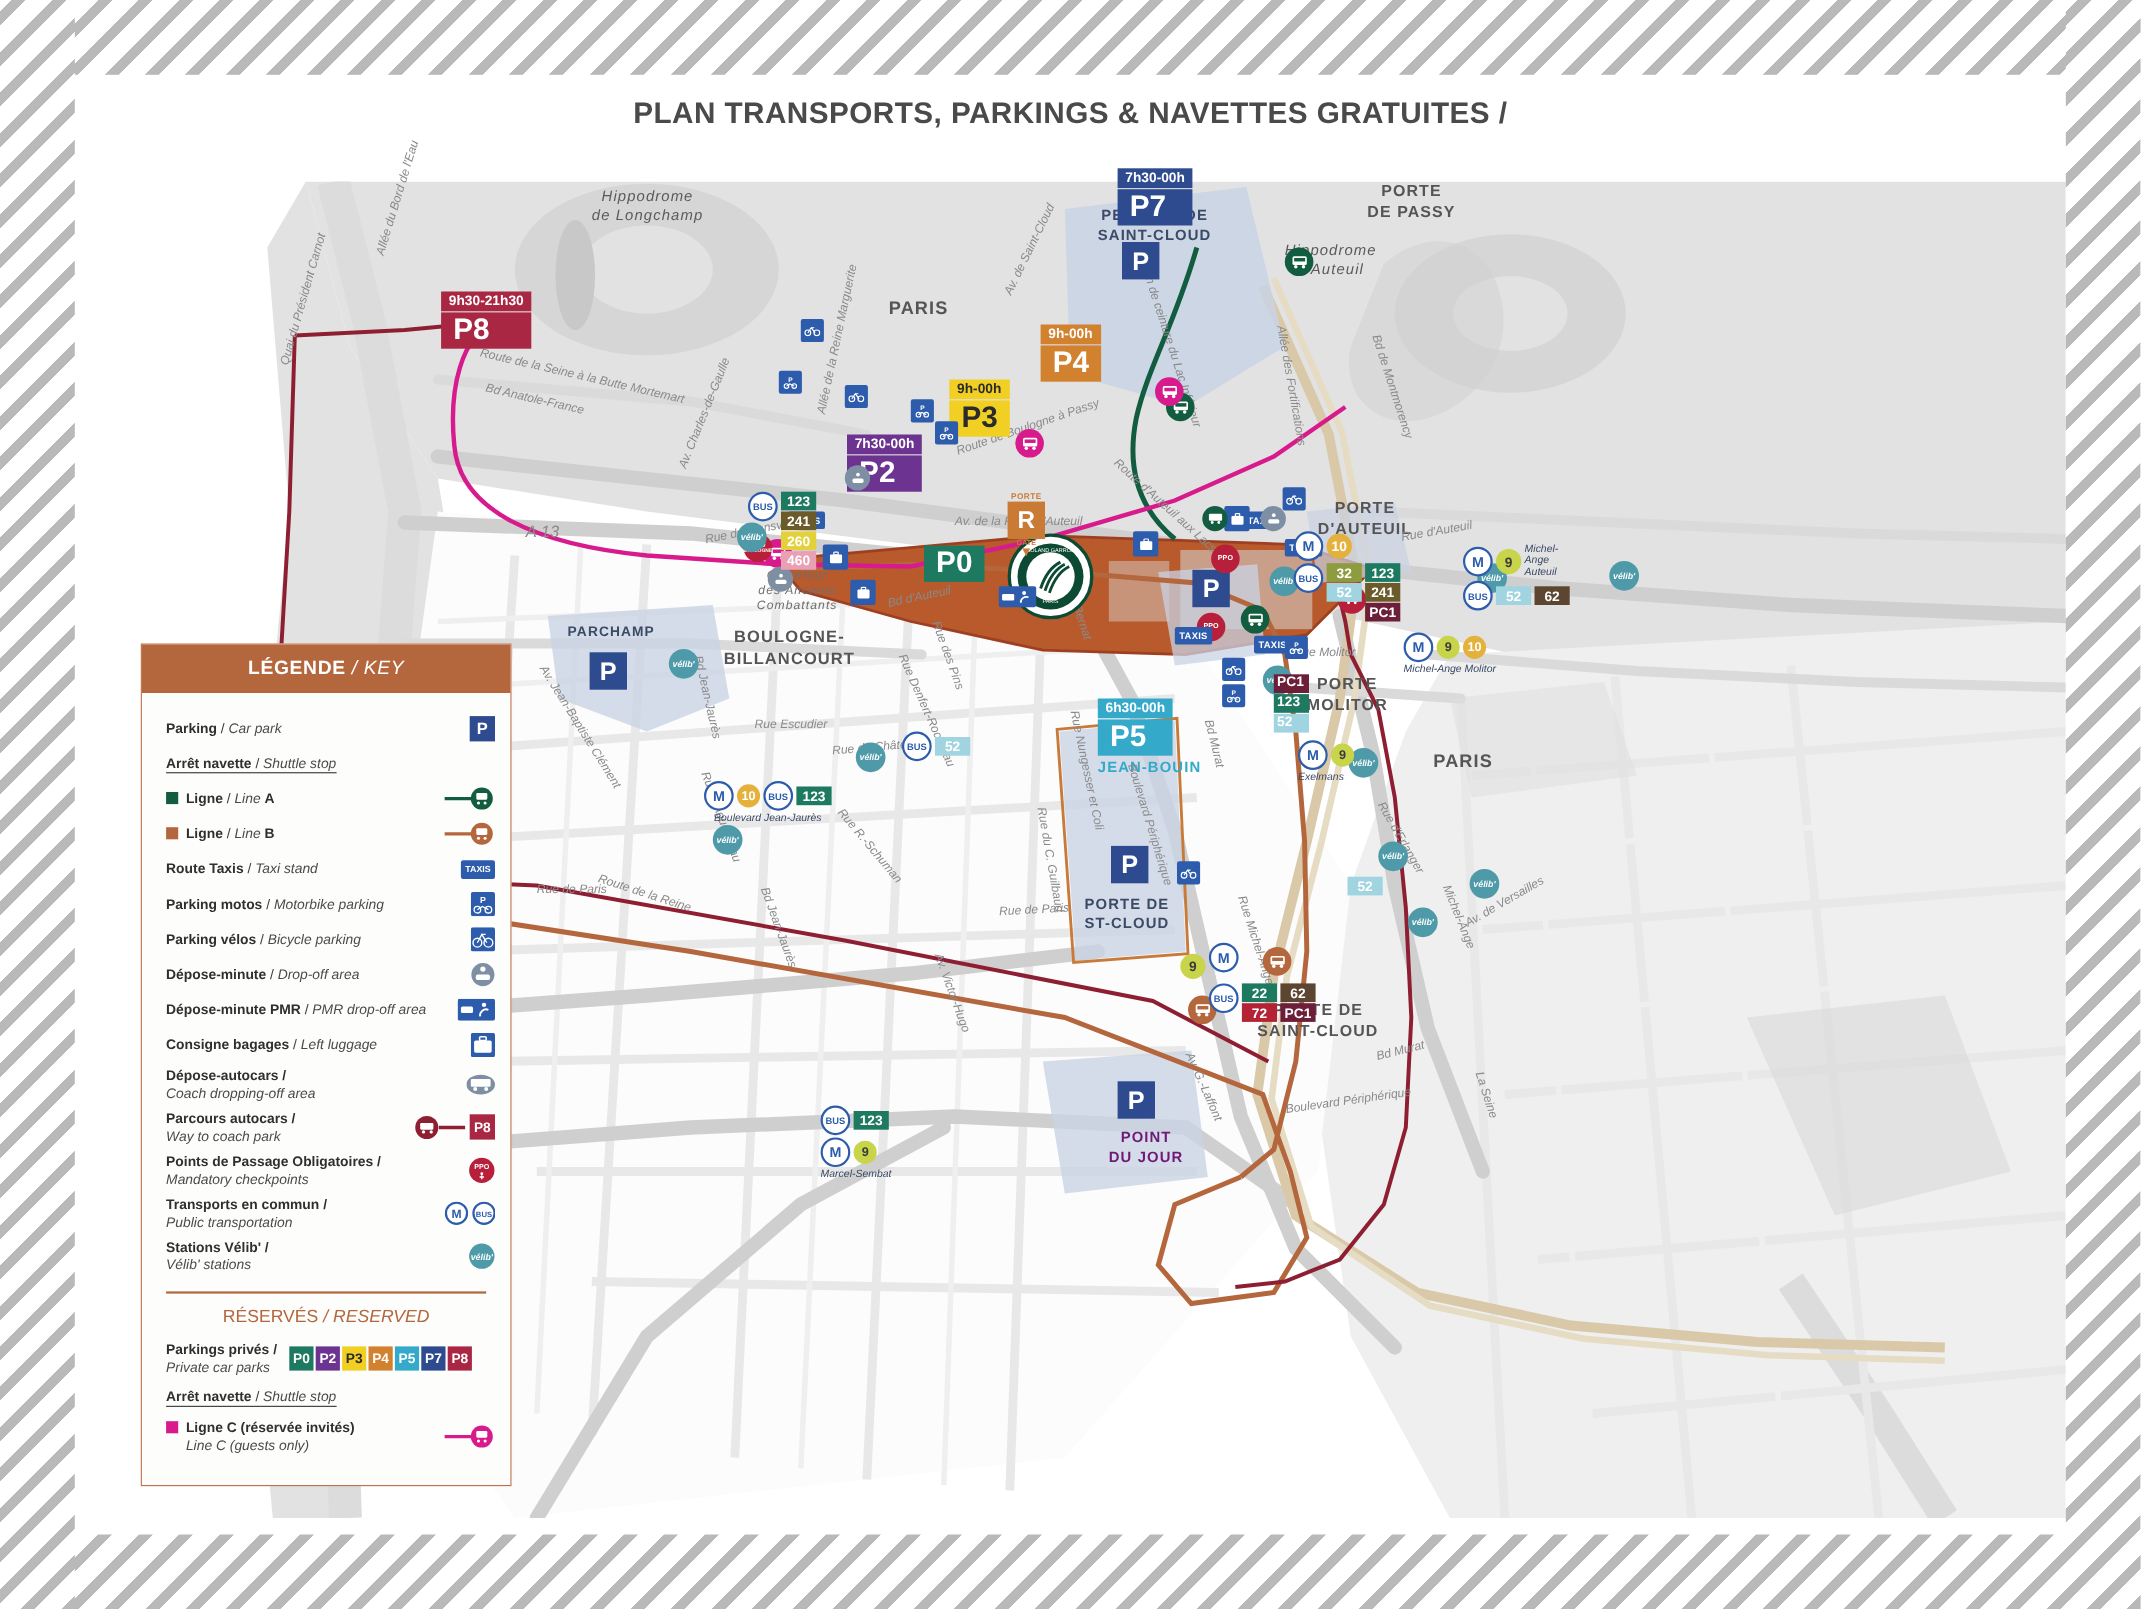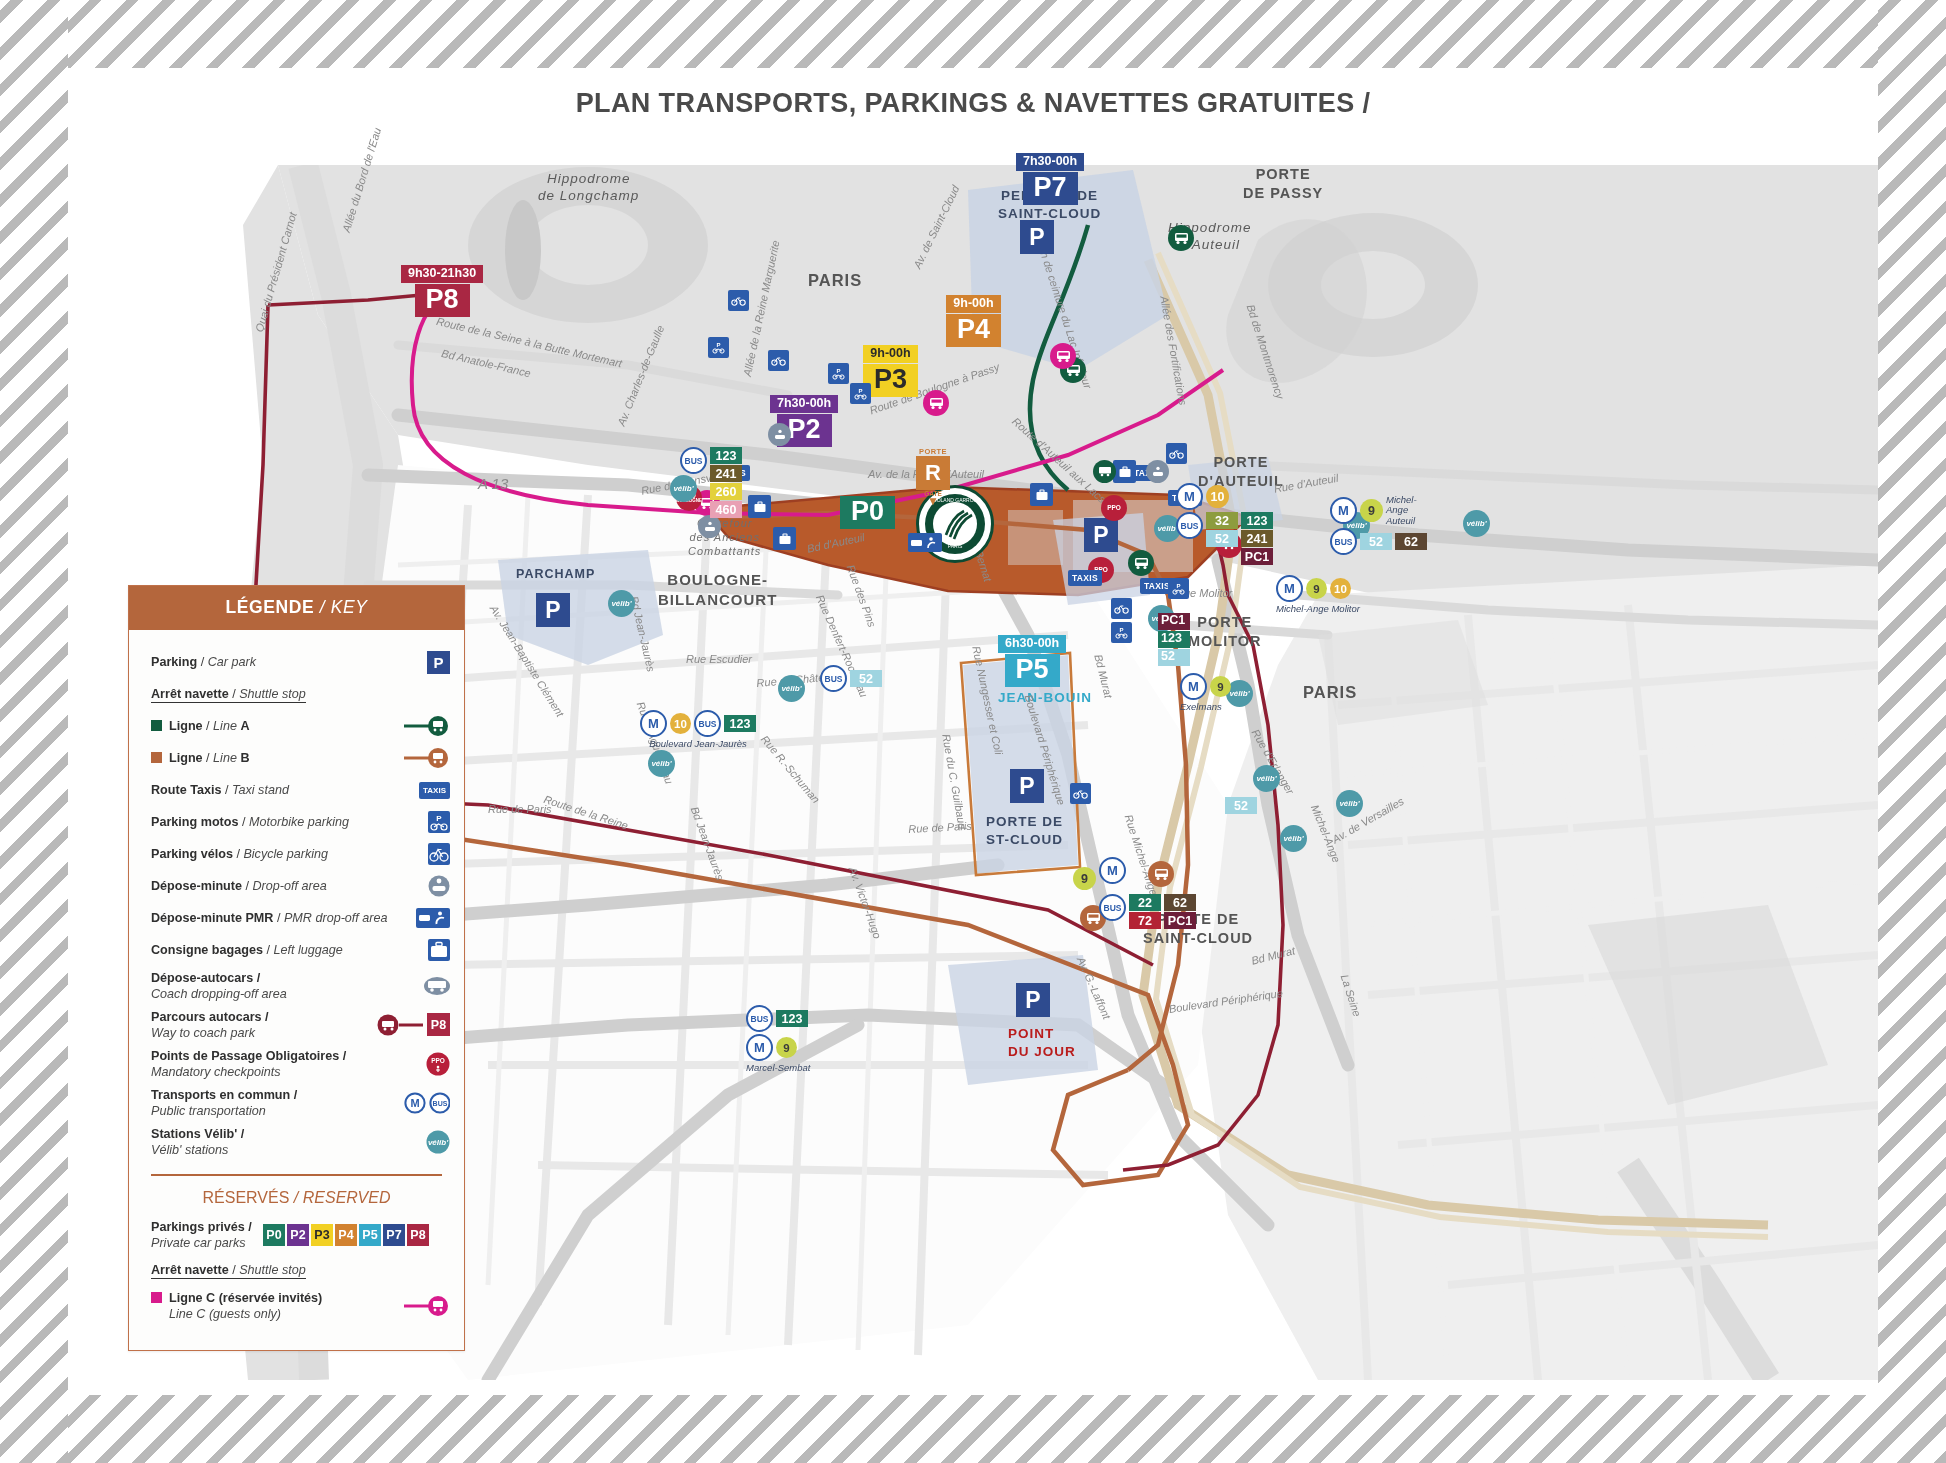--- a/index.html
+++ b/index.html
@@ -42,21 +42,21 @@
   .lg-txt .u{border-bottom:1px solid #333;padding-bottom:1px;}
   .lg-icon{width:46px;display:flex;justify-content:flex-end;align-items:center;gap:3px;}
   .sw{width:11px;height:11px;display:inline-block;margin-right:7px;vertical-align:-1px;}
   .legend-sep{height:2px;background:#b4663c;margin:12px 22px 0 22px;}
   .legend-sub{color:#b4663c;text-align:center;font-size:16px;padding:13px 0 8px;}
   .legend-sub b{font-weight:normal;}
   .legend-sub i{font-style:italic;font-weight:normal;}
   .pbadges{display:flex;gap:2px;}
   .pb{width:22px;height:22px;display:flex;align-items:center;justify-content:center;
       font-size:12.5px;font-weight:bold;color:#fff;}
-  .ptag{position:absolute;display:flex;flex-direction:column;align-items:center;}
+  .ptag{position:absolute;display:flex;flex-direction:column;}
   .ptag .hrs{font-size:12.5px;font-weight:bold;color:#fff;padding:2px 7px 3px;line-height:1;}
   .ptag .pid{font-size:27px;font-weight:bold;color:#fff;padding:1px 11px 4px;line-height:1.05;margin-top:1px;}
   .psq{position:absolute;width:34px;height:34px;background:#2e4b8f;color:#fff;
       display:flex;align-items:center;justify-content:center;font-size:23px;font-weight:bold;}
   .sq-ico{position:absolute;width:21px;height:21px;background:#2c5cab;border-radius:2px;
       display:flex;align-items:center;justify-content:center;}
   .sq-ico svg{display:block;}
   .rnd-ico{position:absolute;width:23px;height:23px;border-radius:50%;background:#7e8fa3;
       display:flex;align-items:center;justify-content:center;}
   .taxi{position:absolute;background:#2c5cab;color:#fff;font-size:8.5px;font-weight:bold;
@@ -243,21 +243,21 @@
   <div class="area-lbl" style="left:1130px;top:288px;font-size:14.5px;text-align:center;line-height:1.3">PORTE<br>D'AUTEUIL</div>
   <div class="area-lbl" style="left:1120px;top:448px;font-size:14.5px;text-align:center;line-height:1.3">PORTE<br>MOLITOR</div>
   <div class="area-lbl" style="left:1235px;top:518px;font-size:16.5px">PARIS</div>
   <div class="area-lbl" style="left:590px;top:405px;font-size:15px;text-align:center;line-height:1.3">BOULOGNE-<br>BILLANCOURT</div>
   <div class="area-lbl" style="left:1075px;top:745px;font-size:14.5px;text-align:center;line-height:1.3">PORTE DE<br>SAINT-CLOUD</div>
   <div class="area-lbl" style="left:620px;top:352px;font-weight:normal;font-size:11px;font-style:italic;color:#6f6f6f;text-align:center;line-height:1.25">Carrefour<br>des Anciens<br>Combattants</div>
   <div class="area-lbl" style="left:448px;top:402px;font-size:12.5px;color:#3b4a66">PARCHAMP</div>
   <div class="area-lbl" style="left:930px;top:22px;font-size:13.5px;color:#3b4a66;text-align:center;line-height:1.3">PELOUSE DE<br>SAINT-CLOUD</div>
   <div class="area-lbl" style="left:930px;top:525px;font-size:13.5px;color:#34a9c9">JEAN-BOUIN</div>
   <div class="area-lbl" style="left:918px;top:648px;font-size:13.5px;color:#3b4a66;text-align:center;line-height:1.3">PORTE DE<br>ST-CLOUD</div>
-  <div class="area-lbl" style="left:940px;top:860px;font-size:13.5px;color:#b91c1c;text-align:left;line-height:1.3">POINT<br>DU JOUR</div>
+  <div class="area-lbl" style="left:940px;top:860px;font-size:13.5px;color:#701a75;text-align:center;line-height:1.3">POINT<br>DU JOUR</div>
   <div class="rdlbl" style="left:410px;top:310px;font-size:15px;color:#8a8a8a">A 13</div>
 
   <div class="rdlbl" style="left:185px;top:165px;transform:rotate(-74deg);transform-origin:left top">Quai du Président Carnot</div>
   <div class="rdlbl" style="left:272px;top:65px;transform:rotate(-73deg);transform-origin:left top">Allée du Bord de l'Eau</div>
   <div class="rdlbl" style="left:370px;top:150px;transform:rotate(13deg);transform-origin:left top">Route de la Seine à la Butte Mortemart</div>
   <div class="rdlbl" style="left:375px;top:182px;transform:rotate(13deg);transform-origin:left top">Bd Anatole-France</div>
   <div class="rdlbl" style="left:547px;top:258px;transform:rotate(-68deg);transform-origin:left top">Av. Charles-de-Gaulle</div>
   <div class="rdlbl" style="left:572px;top:320px;transform:rotate(-11deg);transform-origin:left top">Rue du Transvaal</div>
   <div class="rdlbl" style="left:673px;top:210px;transform:rotate(-78deg);transform-origin:left top">Allée de la Reine Marguerite</div>
   <div class="rdlbl" style="left:843px;top:100px;transform:rotate(-64deg);transform-origin:left top">Av. de Saint-Cloud</div>

